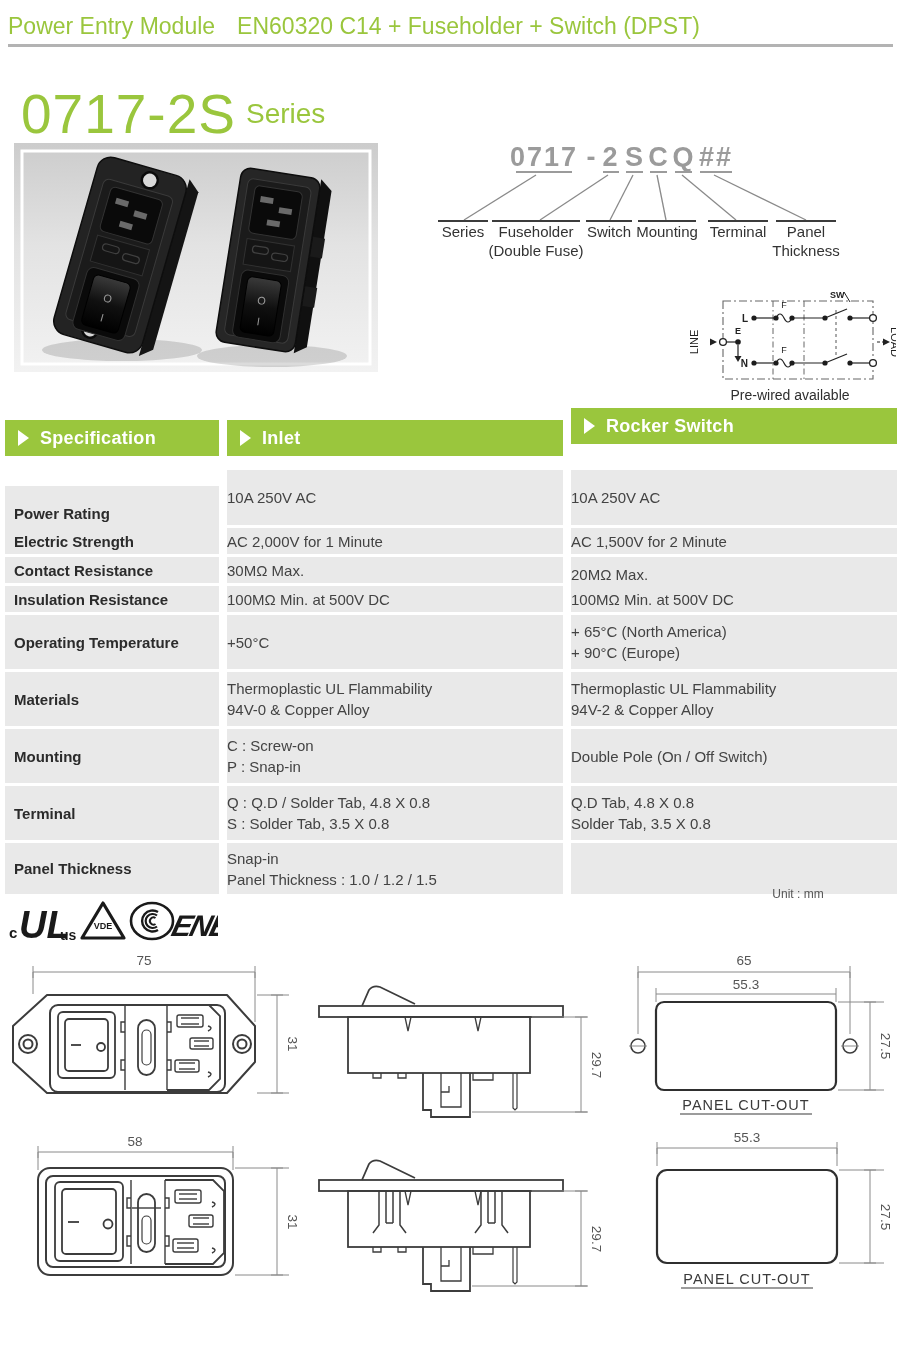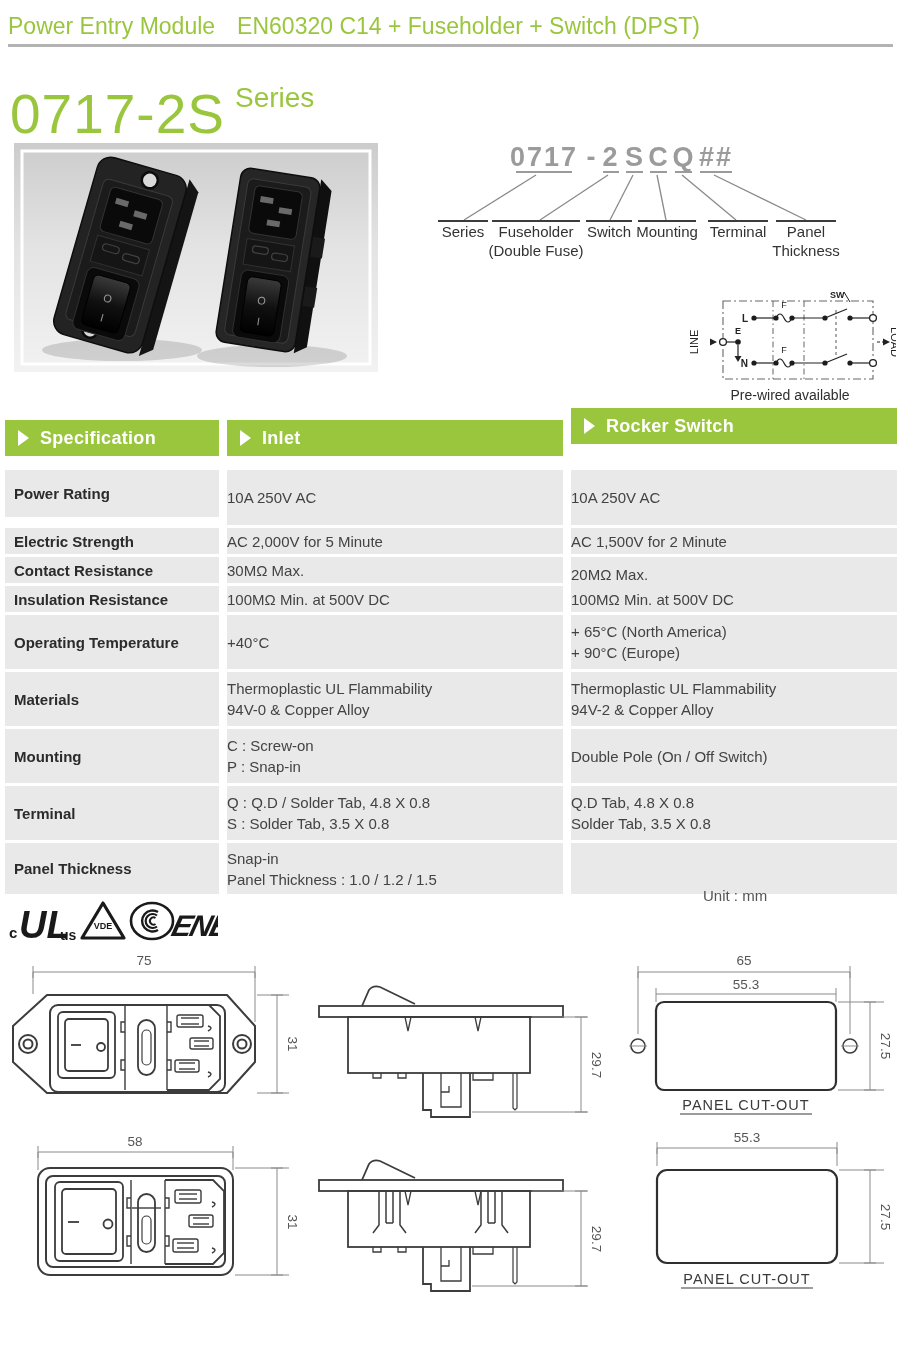--- a/index.html
+++ b/index.html
@@ -7,33 +7,33 @@
     --bar-gray:#b3b3b3;
     --row-gray:#e9e9e9;
   }
   html,body{margin:0;padding:0;background:#fff;}
   .page{position:relative;width:900px;height:1350px;background:#ffffff;overflow:hidden;
         font-family:"Liberation Sans",sans-serif;}
   .abs{position:absolute;}
   
   .doc-title{left:8px;top:13px;font-size:23px;color:var(--accent-green);display:flex;gap:22px;white-space:nowrap;}
   .title-rule{left:8px;top:44px;width:885px;height:3px;background:var(--bar-gray);}
-  .series-line{left:10px;top:82px;display:flex;align-items:flex-start;}
+  .series-line{left:21px;top:82px;display:flex;align-items:center;}
   .series-number{font-size:55px;color:var(--accent-green);letter-spacing:1px;}
   .series-word{font-size:28px;color:var(--accent-green);margin-left:10px;}
   
   .green-bar{height:36px;background:var(--accent-green);display:flex;align-items:center;}
   .green-bar .arrow{width:0;height:0;border-left:11px solid #fff;border-top:8px solid transparent;border-bottom:8px solid transparent;margin:0 11px 0 13px;}
   .green-bar .t{font-size:18px;font-weight:700;color:#ffffff;letter-spacing:.3px;}
   .spec-rows{left:5px;top:470px;width:892px;}
   .spec-row{display:grid;grid-template-columns:214px 336px 326px;column-gap:8px;margin-bottom:3px;}
   .cell{background:var(--row-gray);display:flex;flex-direction:column;justify-content:center;}
   .cell.label{font-weight:700;font-size:15px;color:#2b2b2b;padding-left:9px;}
   .cell.value{font-size:15px;color:#434343;padding-left:0;line-height:1.4;}
-  .unit-note{left:703px;top:887px;width:190px;text-align:left;font-size:15px;color:#555;}
+  .unit-note{left:703px;top:887px;width:190px;text-align:center;font-size:12px;color:#555;}
   svg text{font-family:"Liberation Sans",sans-serif;}
 </style>
 </head>
 <body>
 
 <div class="page">
 
   <div class="abs doc-title">
     <span>Power Entry Module</span>
     <span>EN60320 C14 + Fuseholder + Switch (DPST)</span>
@@ -207,36 +207,36 @@
     <span class="arrow"></span>
     <span class="t">Inlet</span>
   </div>
   <div class="abs green-bar" style="left:571px;top:408px;width:326px">
     <span class="arrow"></span>
     <span class="t">Rocker Switch</span>
   </div>
 
   <div class="abs spec-rows">
       <div class="spec-row" style="height: 55px;">
-        <div class="cell label" style="height: 47px;">
+        <div class="cell label" style="height: 55px; margin-top: 16px;">
           <div>Power Rating</div>
         </div>
         <div class="cell value" style="height: 55px;">
           <div>10A 250V AC</div>
         </div>
         <div class="cell value" style="height: 55px;">
           <div>10A 250V AC</div>
         </div>
       </div>
       <div class="spec-row" style="height: 26px;">
         <div class="cell label" style="height: 26px;">
           <div>Electric Strength</div>
         </div>
         <div class="cell value" style="height: 26px;">
-          <div>AC 2,000V for 5 Minute</div>
+          <div>AC 2,000V for 1 Minute</div>
         </div>
         <div class="cell value" style="height: 26px;">
           <div>AC 1,500V for 2 Minute</div>
         </div>
       </div>
       <div class="spec-row" style="height: 26px;">
         <div class="cell label" style="height: 26px;">
           <div>Contact Resistance</div>
         </div>
         <div class="cell value" style="height: 26px;">
@@ -255,21 +255,21 @@
         </div>
         <div class="cell value" style="height: 26px;">
           <div>100MΩ Min.  at 500V DC</div>
         </div>
       </div>
       <div class="spec-row" style="height: 54px;">
         <div class="cell label" style="height: 54px;">
           <div>Operating Temperature</div>
         </div>
         <div class="cell value" style="height: 54px;">
-          <div>+40°C</div>
+          <div>+50°C</div>
         </div>
         <div class="cell value" style="height: 54px;">
           <div>+ 65°C (North America)</div>
           <div>+ 90°C (Europe)</div>
         </div>
       </div>
       <div class="spec-row" style="height: 54px;">
         <div class="cell label" style="height: 54px;">
           <div>Materials</div>
         </div>

